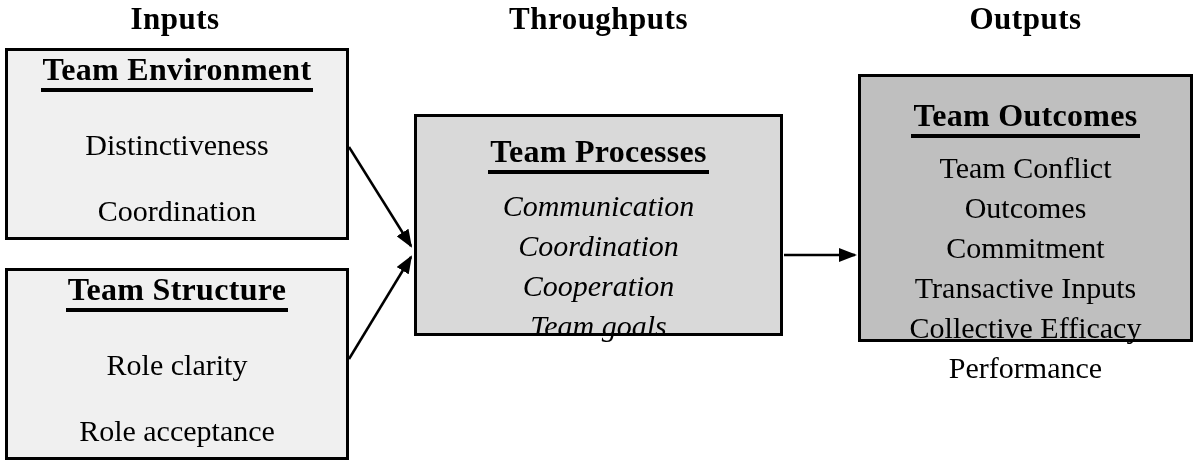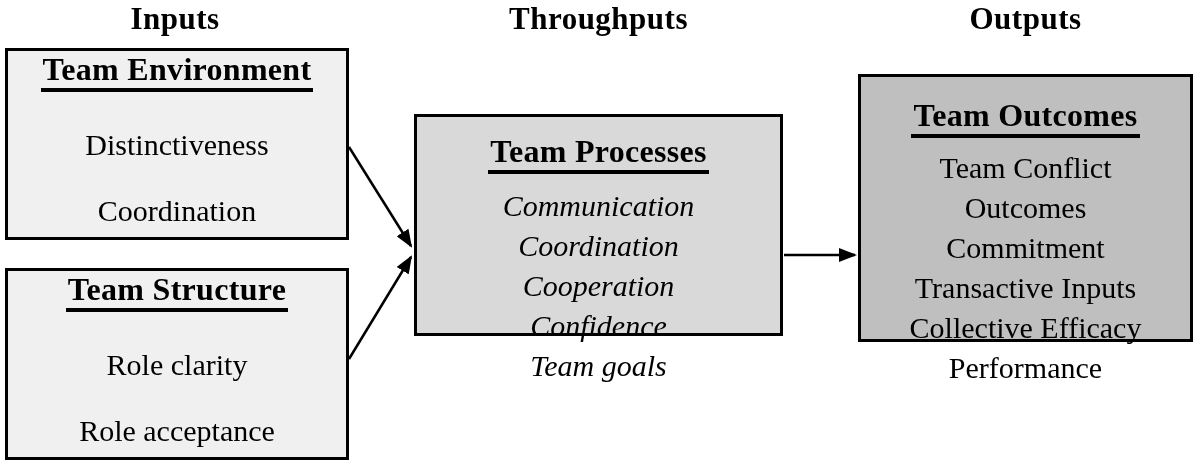--- a/index.html
+++ b/index.html
@@ -132,21 +132,20 @@
     <div class="box-item">Role acceptance</div>
   </div>
 
   <div class="box box-proc">
     <div class="box-title">
       <span class="u">Team Processes</span>
     </div>
     <div class="box-item">Communication</div>
     <div class="box-item">Coordination</div>
     <div class="box-item">Cooperation</div>
-    <div class="box-item">Confidence</div>
     <div class="box-item">Team goals</div>
   </div>
 
   <div class="box box-out">
     <div class="box-title">
       <span class="u">Team Outcomes</span>
     </div>
     <div class="box-item">Team Conflict</div>
     <div class="box-item">Outcomes</div>
     <div class="box-item">Commitment</div>

